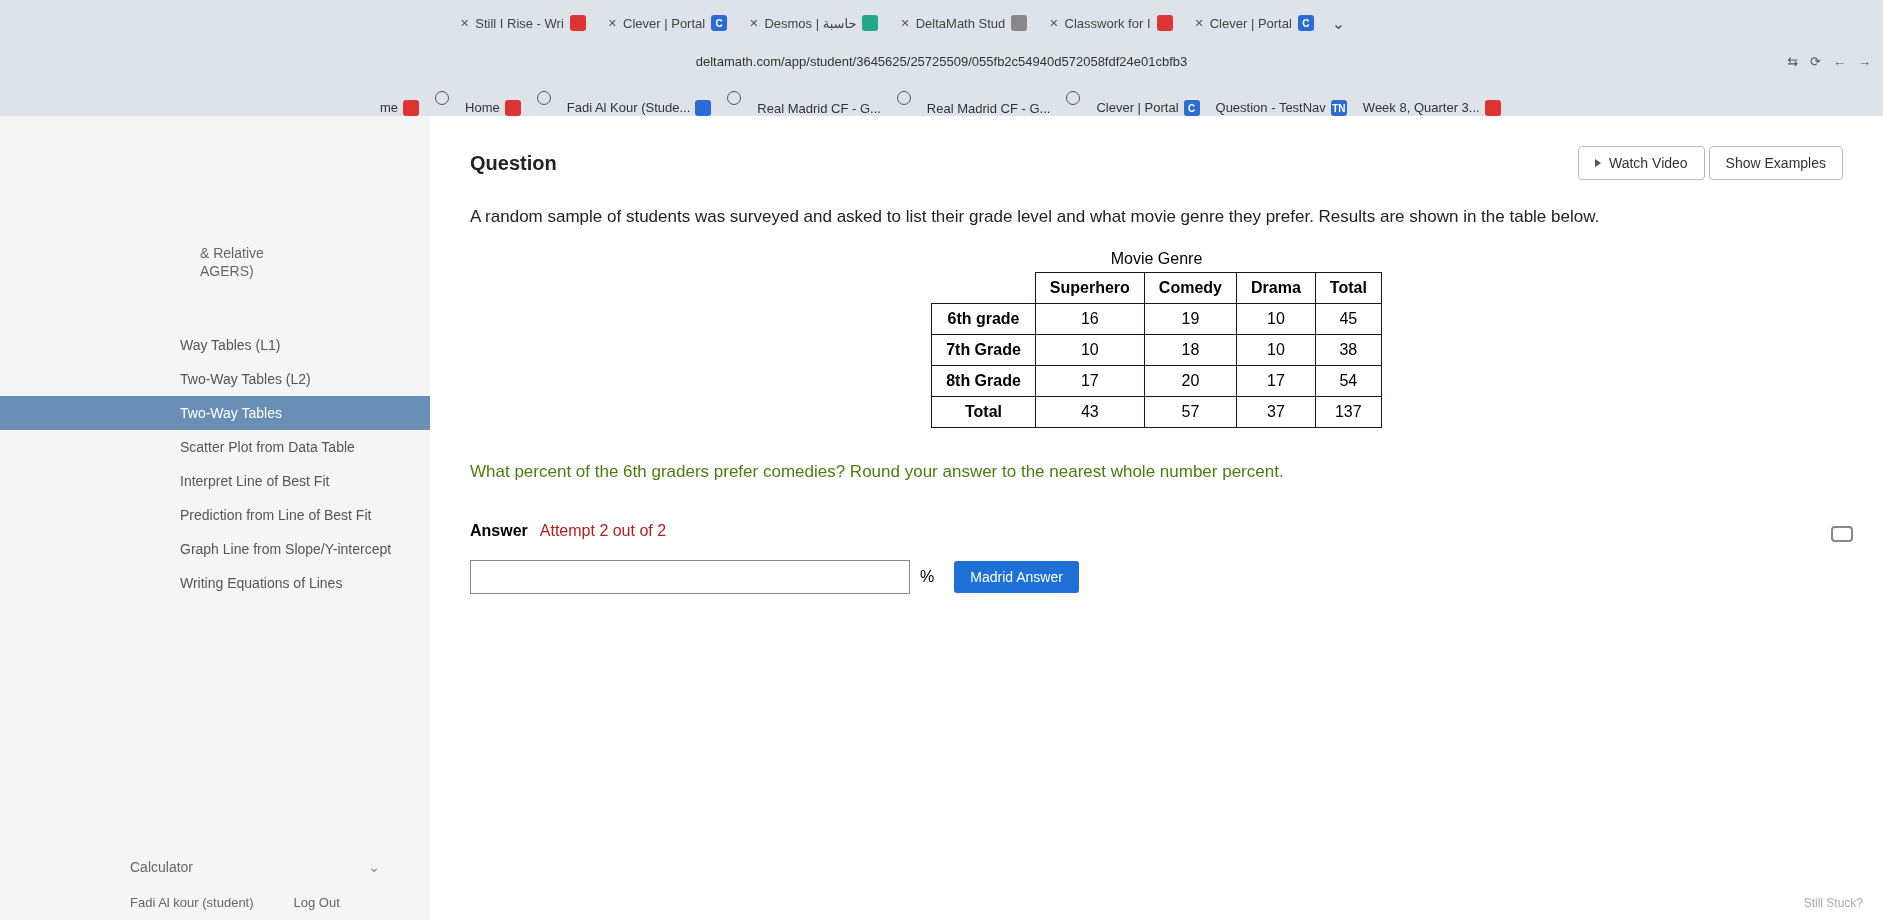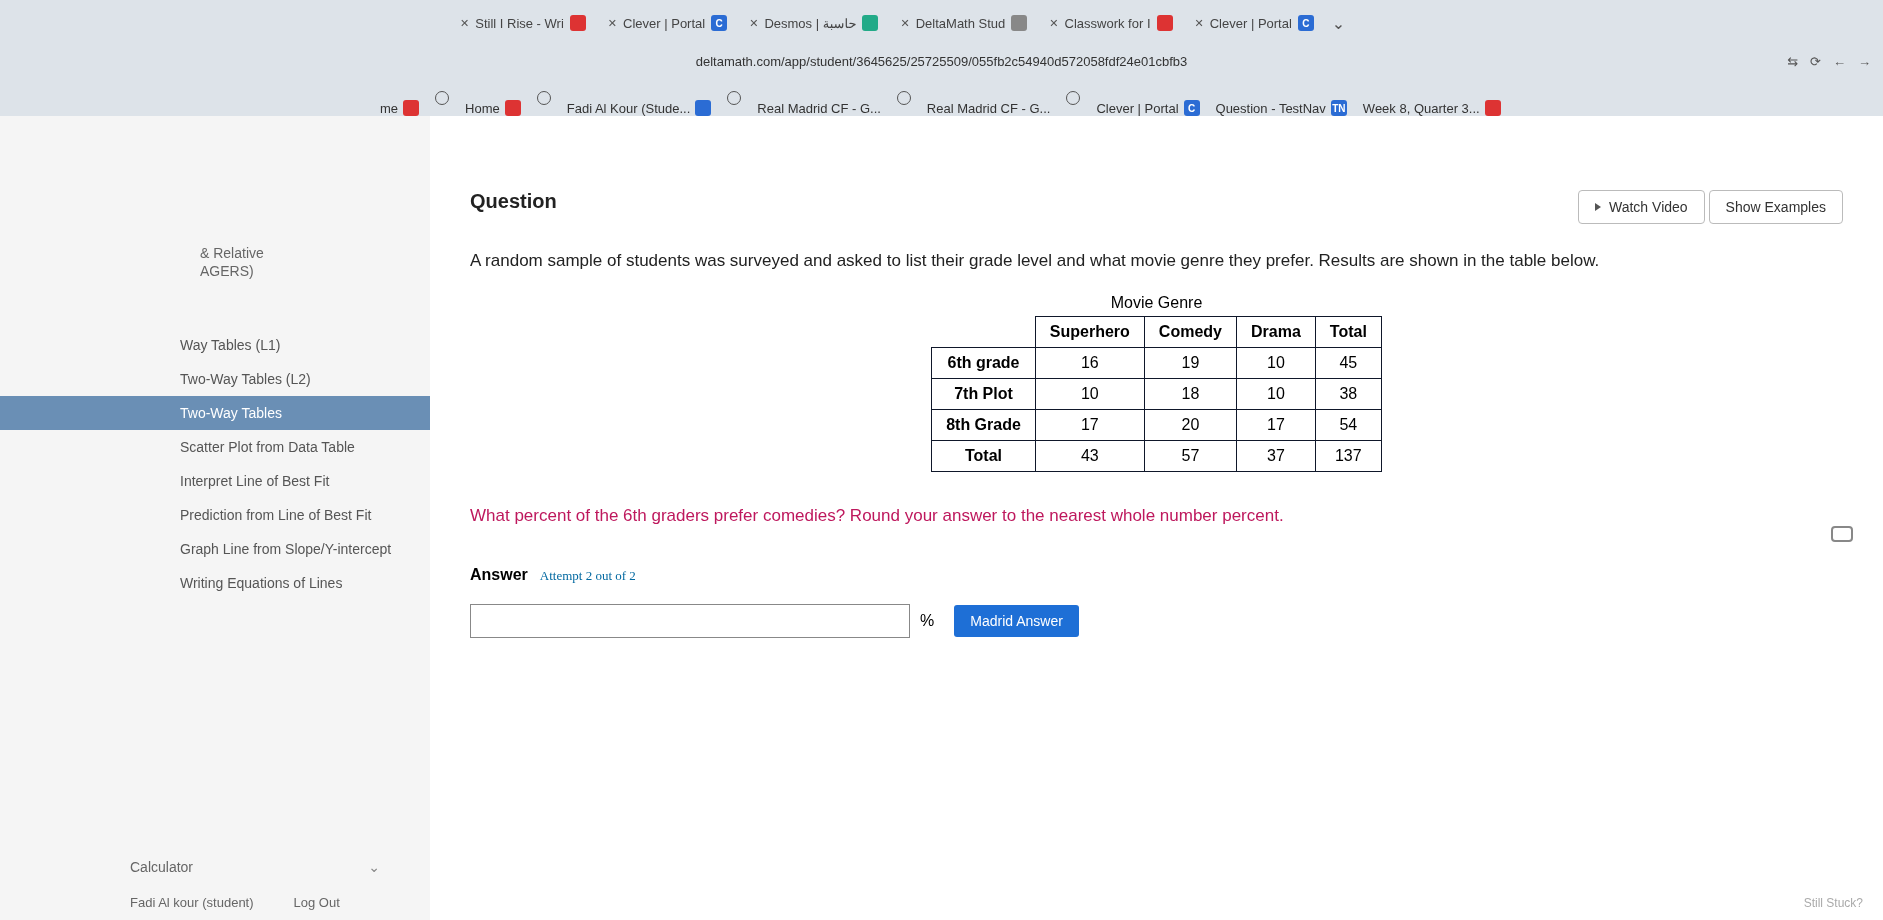--- a/index.html
+++ b/index.html
@@ -14,52 +14,52 @@
   .fav-red { background: #d33; }
   .fav-blue { background: #2b6cd4; }
   .fav-green { background: #2a8; }
   .fav-gray { background: #888; }
 
   .addr-bar { display: flex; align-items: center; justify-content: center; padding: 6px 10px; height: 38px; font-size: 13px; color: #333; }
   .addr-bar .url { flex: 0 0 auto; }
   .addr-bar .right-controls { position: absolute; right: 12px; display: flex; gap: 12px; align-items: center; color: #555; }
 
   .bookmark-bar { display: flex; align-items: center; gap: 16px; padding: 6px 0 6px 380px; height: 36px; font-size: 13px; color: #333; }
-  .bookmark { display: flex; align-items: center; gap: 5px; white-space: nowrap; margin-top: 20px; }
+  .bookmark { display: flex; gap: 5px; white-space: nowrap; margin-top: 20px; }
 
   
   .app { display: flex; height: calc(920px - 116px); background: #fff; }
   .sidebar { width: 430px; background: #f5f5f5; padding: 120px 0 0 0; font-size: 14px; color: #555; display: flex; flex-direction: column; }
   .sidebar .heading { padding: 8px 20px 8px 200px; color: #666; line-height: 1.3; }
   .sidebar .item { padding: 9px 20px 9px 180px; cursor: pointer; white-space: nowrap; }
   .sidebar .item.active { background: #6a8fb5; color: #fff; }
   .sidebar .spacer { flex: 1; }
   .sidebar .bottom { padding: 10px 20px 10px 130px; display: flex; align-items: center; gap: 40px; color: #666; font-size: 13px; }
   .sidebar .calc { padding: 10px 20px 10px 130px; display: flex; align-items: flex-end; gap: 20px; color: #666; }
   .sidebar .chev { margin-left: auto; margin-right: 30px; color: #888; }
 
   .main { flex: 1; padding: 30px 40px 30px 40px; position: relative; font-family: Georgia, 'Times New Roman', serif; }
-  .q-header { display: flex; margin-bottom: 24px; margin-top: 44px; }
+  .q-header { display: flex; align-items: center; margin-bottom: 24px; }
   .q-title { font-size: 20px; font-weight: bold; color: #222; }
   .q-buttons { margin-left: auto; display: flex; gap: 4px; }
   .btn-outline { border: 1px solid #bbb; background: #fff; padding: 8px 16px; border-radius: 4px; font-size: 14px; color: #333; font-family: Arial, sans-serif; cursor: pointer; display: flex; align-items: center; gap: 6px; }
   .prompt { font-size: 17px; color: #222; line-height: 1.5; margin-bottom: 20px; }
 
   .table-wrap { display: flex; flex-direction: column; align-items: center; margin: 10px 0 28px; }
   .table-title { font-size: 16px; margin-bottom: 4px; }
   table.data { border-collapse: collapse; }
   table.data th, table.data td { border: 1px solid #0f172a; padding: 6px 14px; text-align: center; font-size: 16px; }
   table.data .rowhdr { font-weight: bold; text-align: center; }
   table.data .corner { border: none; }
 
-  .question-text { font-size: 17px; color: #be185d; margin-bottom: 40px; margin-top: 34px; }
+  .question-text { font-size: 17px; color: #4d7c0f; margin-bottom: 40px; margin-top: 34px; }
 
   .answer-row { display: flex; align-items: baseline; gap: 12px; font-size: 16px; text-align: right; }
   .answer-row .lbl { font-weight: bold; }
-  .answer-row .attempt { font-size: 13px; color: #0369a1; font-family: Liberation Serif, serif; }
+  .answer-row .attempt { font-size: 16px; color: #b91c1c; font-family: Liberation Sans, sans-serif; }
   .input-row { display: flex; align-items: center; gap: 10px; margin-top: 20px; }
   .answer-input { width: 440px; height: 34px; border: 1px solid #888; padding: 4px 8px; font-size: 15px; }
   .unit-label { font-size: 16px; }
   .submit { background: #1e6fd6; color: #fff; border: none; padding: 8px 16px; border-radius: 3px; margin-left: 10px; font-size: 14px; font-family: Arial, sans-serif; cursor: pointer; }
 
   .stuck { position: absolute; right: 20px; bottom: 10px; font-size: 12px; color: #aaa; font-family: Arial, sans-serif; }
   .speech-icon { position: absolute; right: 30px; top: 410px; width: 22px; height: 16px; border: 2px solid #888; border-radius: 4px; }
   .play-icon::before { content: ""; display: inline-block; width: 0; height: 0; border-left: 6px solid #555; border-top: 4px solid transparent; border-bottom: 4px solid transparent; margin-right: 2px; }
   .play-icon { display: inline-flex; align-items: center; }
   .circ-icon { width: 14px; height: 14px; border: 1.5px solid #555; border-radius: 50%; display: inline-flex; align-items: center; justify-content: center; font-size: 9px; }
@@ -203,21 +203,21 @@
           <th>Total</th>
         </tr>
         <tr>
           <td class="rowhdr">6th grade</td>
           <td>16</td>
           <td>19</td>
           <td>10</td>
           <td>45</td>
         </tr>
         <tr>
-          <td class="rowhdr">7th Plot</td>
+          <td class="rowhdr">7th Grade</td>
           <td>10</td>
           <td>18</td>
           <td>10</td>
           <td>38</td>
         </tr>
         <tr>
           <td class="rowhdr">8th Grade</td>
           <td>17</td>
           <td>20</td>
           <td>17</td>

